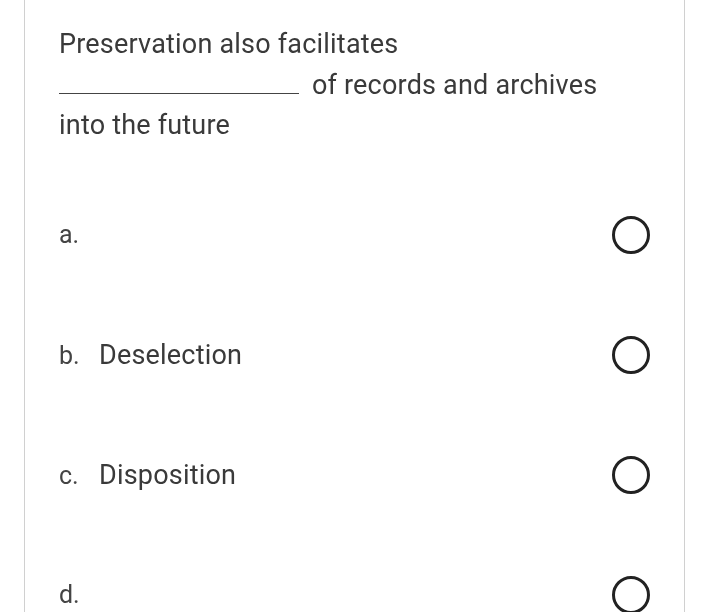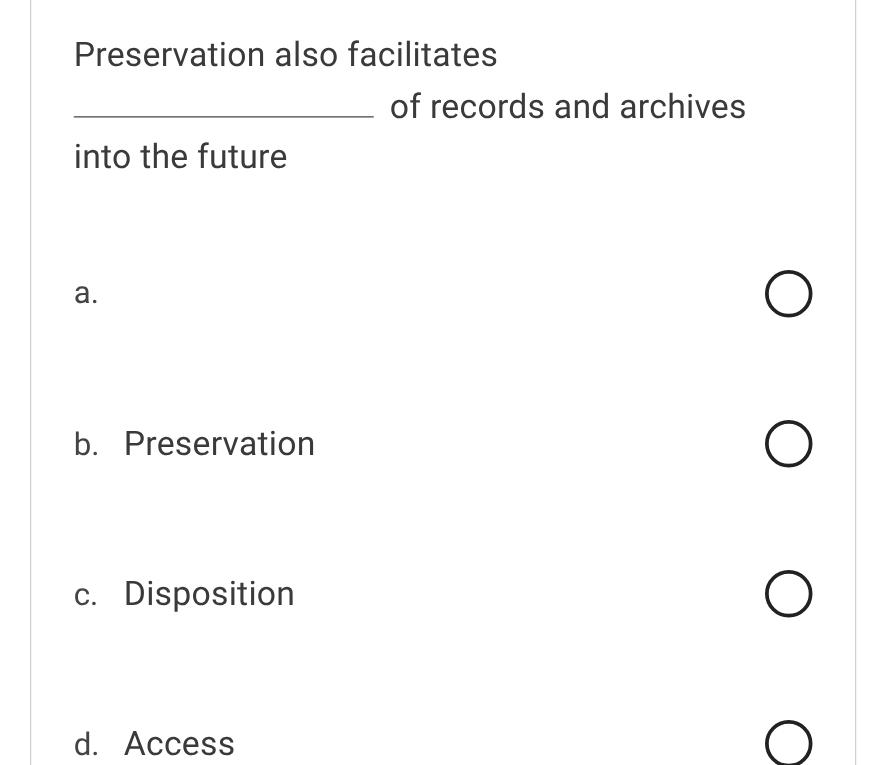--- a/index.html
+++ b/index.html
@@ -82,34 +82,33 @@
     <div class="option-row">
       <div class="option-left">
         <span class="option-letter">a.</span>
       </div>
       <div class="radio"></div>
     </div>
 
     <div class="option-row">
       <div class="option-left">
         <span class="option-letter">b.</span>
-        <span class="option-label">Preservation</span>
+        <span class="option-label">Deselection</span>
       </div>
       <div class="radio"></div>
     </div>
 
     <div class="option-row">
       <div class="option-left">
         <span class="option-letter">c.</span>
         <span class="option-label">Disposition</span>
       </div>
       <div class="radio"></div>
     </div>
 
     <div class="option-row">
       <div class="option-left">
         <span class="option-letter">d.</span>
-        <span class="option-label">Access</span>
       </div>
       <div class="radio"></div>
     </div>
   </div>
 </div>
 
 </body></html>

